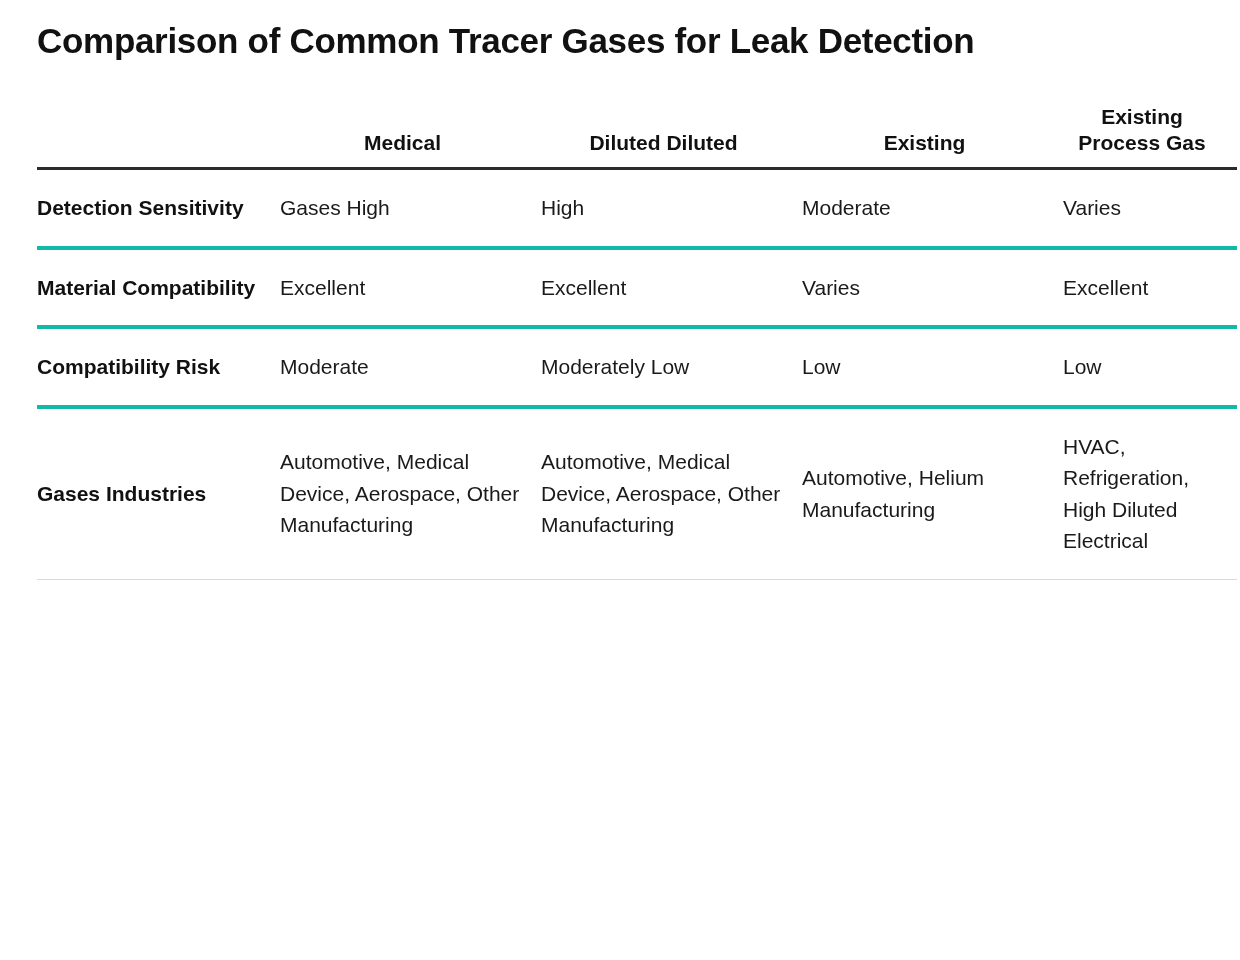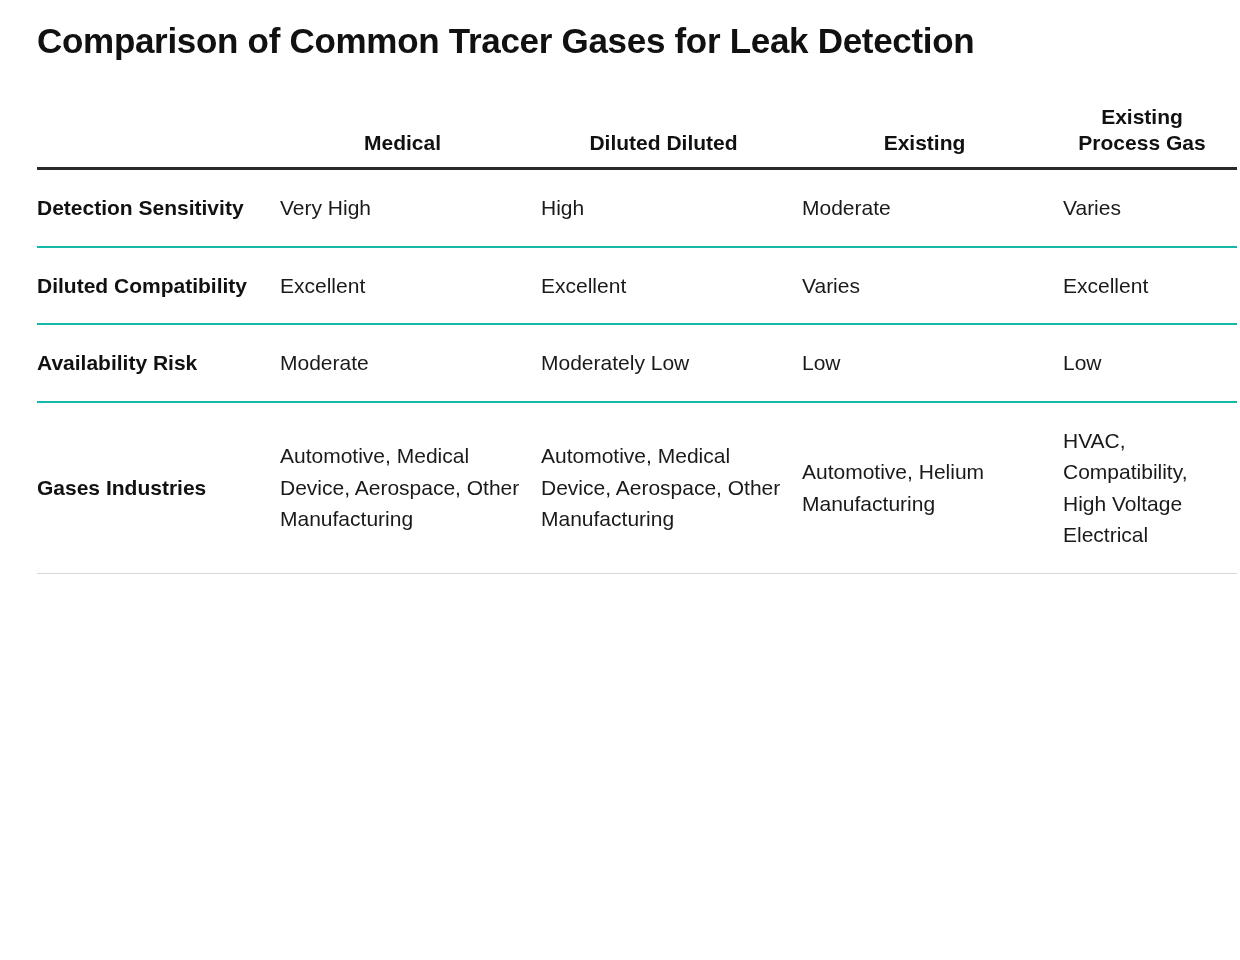--- a/index.html
+++ b/index.html
@@ -52,21 +52,21 @@
   thead th.first-col { padding-left: 0; }
   thead tr {
     border-bottom: 3px solid #2b2b2b;
   }
   tbody td {
     vertical-align: middle;
     font-size: 21px;
     padding: 22px 16px 22px 0;
     line-height: 1.5;
     color: #1a1a1a;
-    border-bottom: 2px solid #14b8a6;
+    border-bottom: 4px solid #14b8a6;
   }
   tbody tr:last-child td {
     border-bottom: 1px solid #d8d8d8;
   }
   tbody td.rowhead {
     font-weight: bold;
     color: #111111;
     padding-left: 0;
   }
 </style>
@@ -90,42 +90,42 @@
         <th class="first-col"></th>
         <th>Medical</th>
         <th>Diluted Diluted</th>
         <th>Existing</th>
         <th>Existing Process Gas</th>
       </tr>
     </thead>
     <tbody>
       <tr>
         <td class="rowhead">Detection Sensitivity</td>
-        <td>Very High</td>
+        <td>Gases High</td>
         <td>High</td>
         <td>Moderate</td>
         <td>Varies</td>
       </tr>
       <tr>
-        <td class="rowhead">Diluted Compatibility</td>
+        <td class="rowhead">Material Compatibility</td>
         <td>Excellent</td>
         <td>Excellent</td>
         <td>Varies</td>
         <td>Excellent</td>
       </tr>
       <tr>
-        <td class="rowhead">Availability Risk</td>
+        <td class="rowhead">Compatibility Risk</td>
         <td>Moderate</td>
         <td>Moderately Low</td>
         <td>Low</td>
         <td>Low</td>
       </tr>
       <tr>
         <td class="rowhead">Gases Industries</td>
         <td>Automotive, Medical Device, Aerospace, Other Manufacturing</td>
         <td>Automotive, Medical Device, Aerospace, Other Manufacturing</td>
         <td>Automotive, Helium Manufacturing</td>
-        <td>HVAC, Compatibility, High Voltage Electrical</td>
+        <td>HVAC, Refrigeration, High Diluted Electrical</td>
       </tr>
     </tbody>
   </table>
 
 </div>
 
 </body></html>

